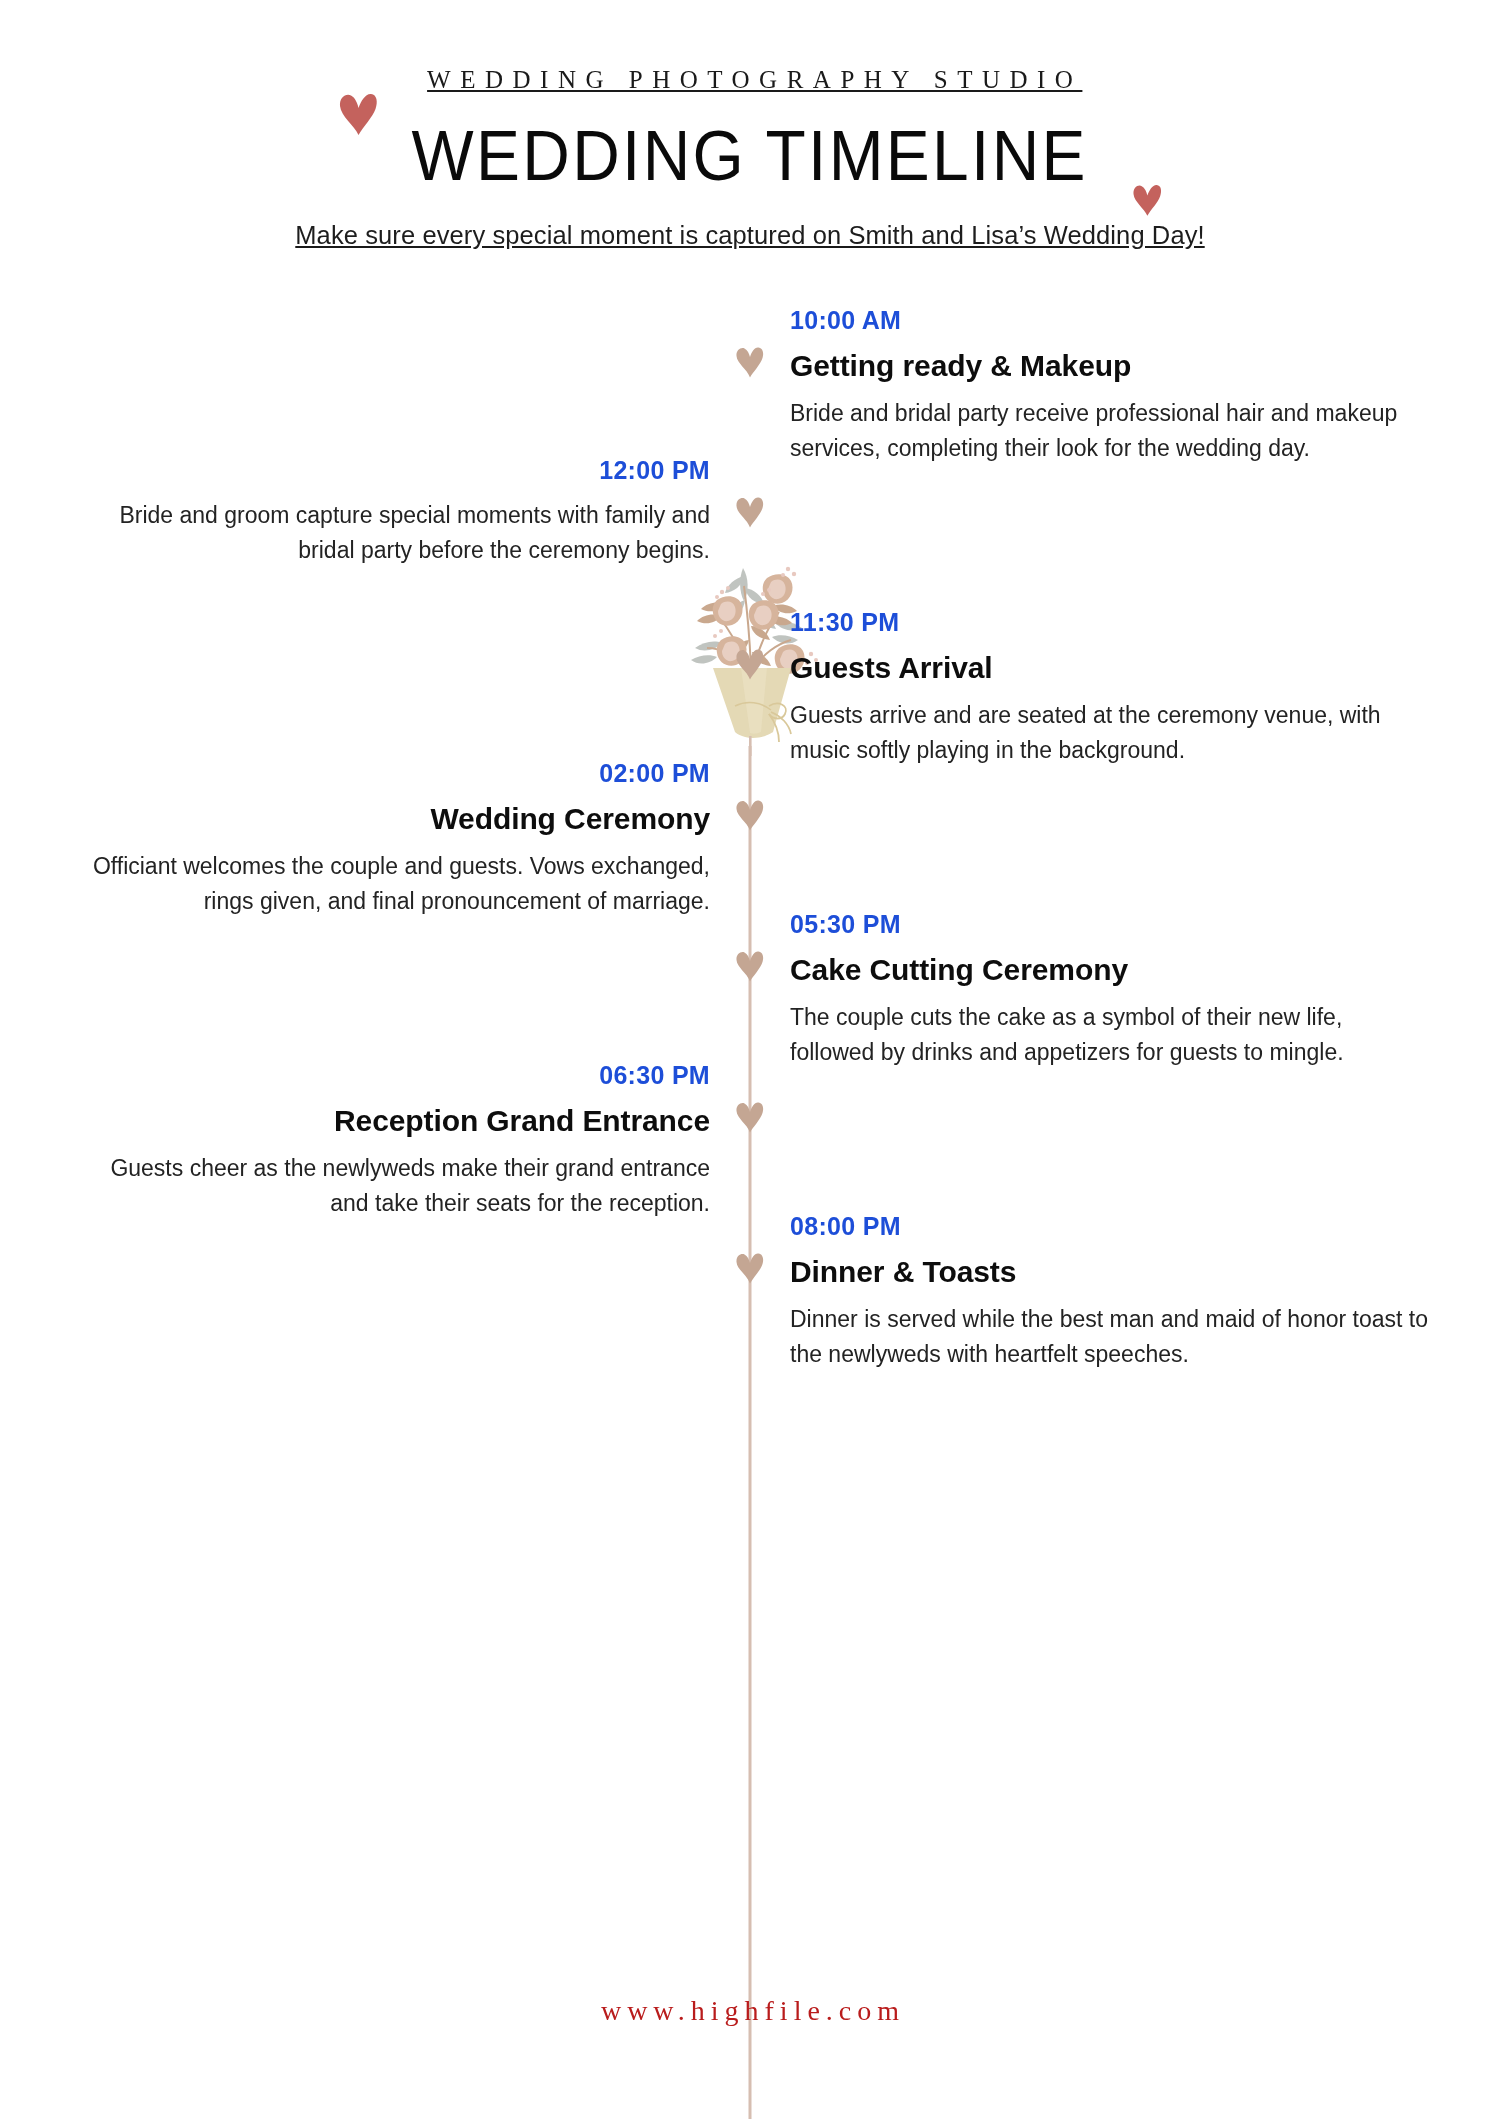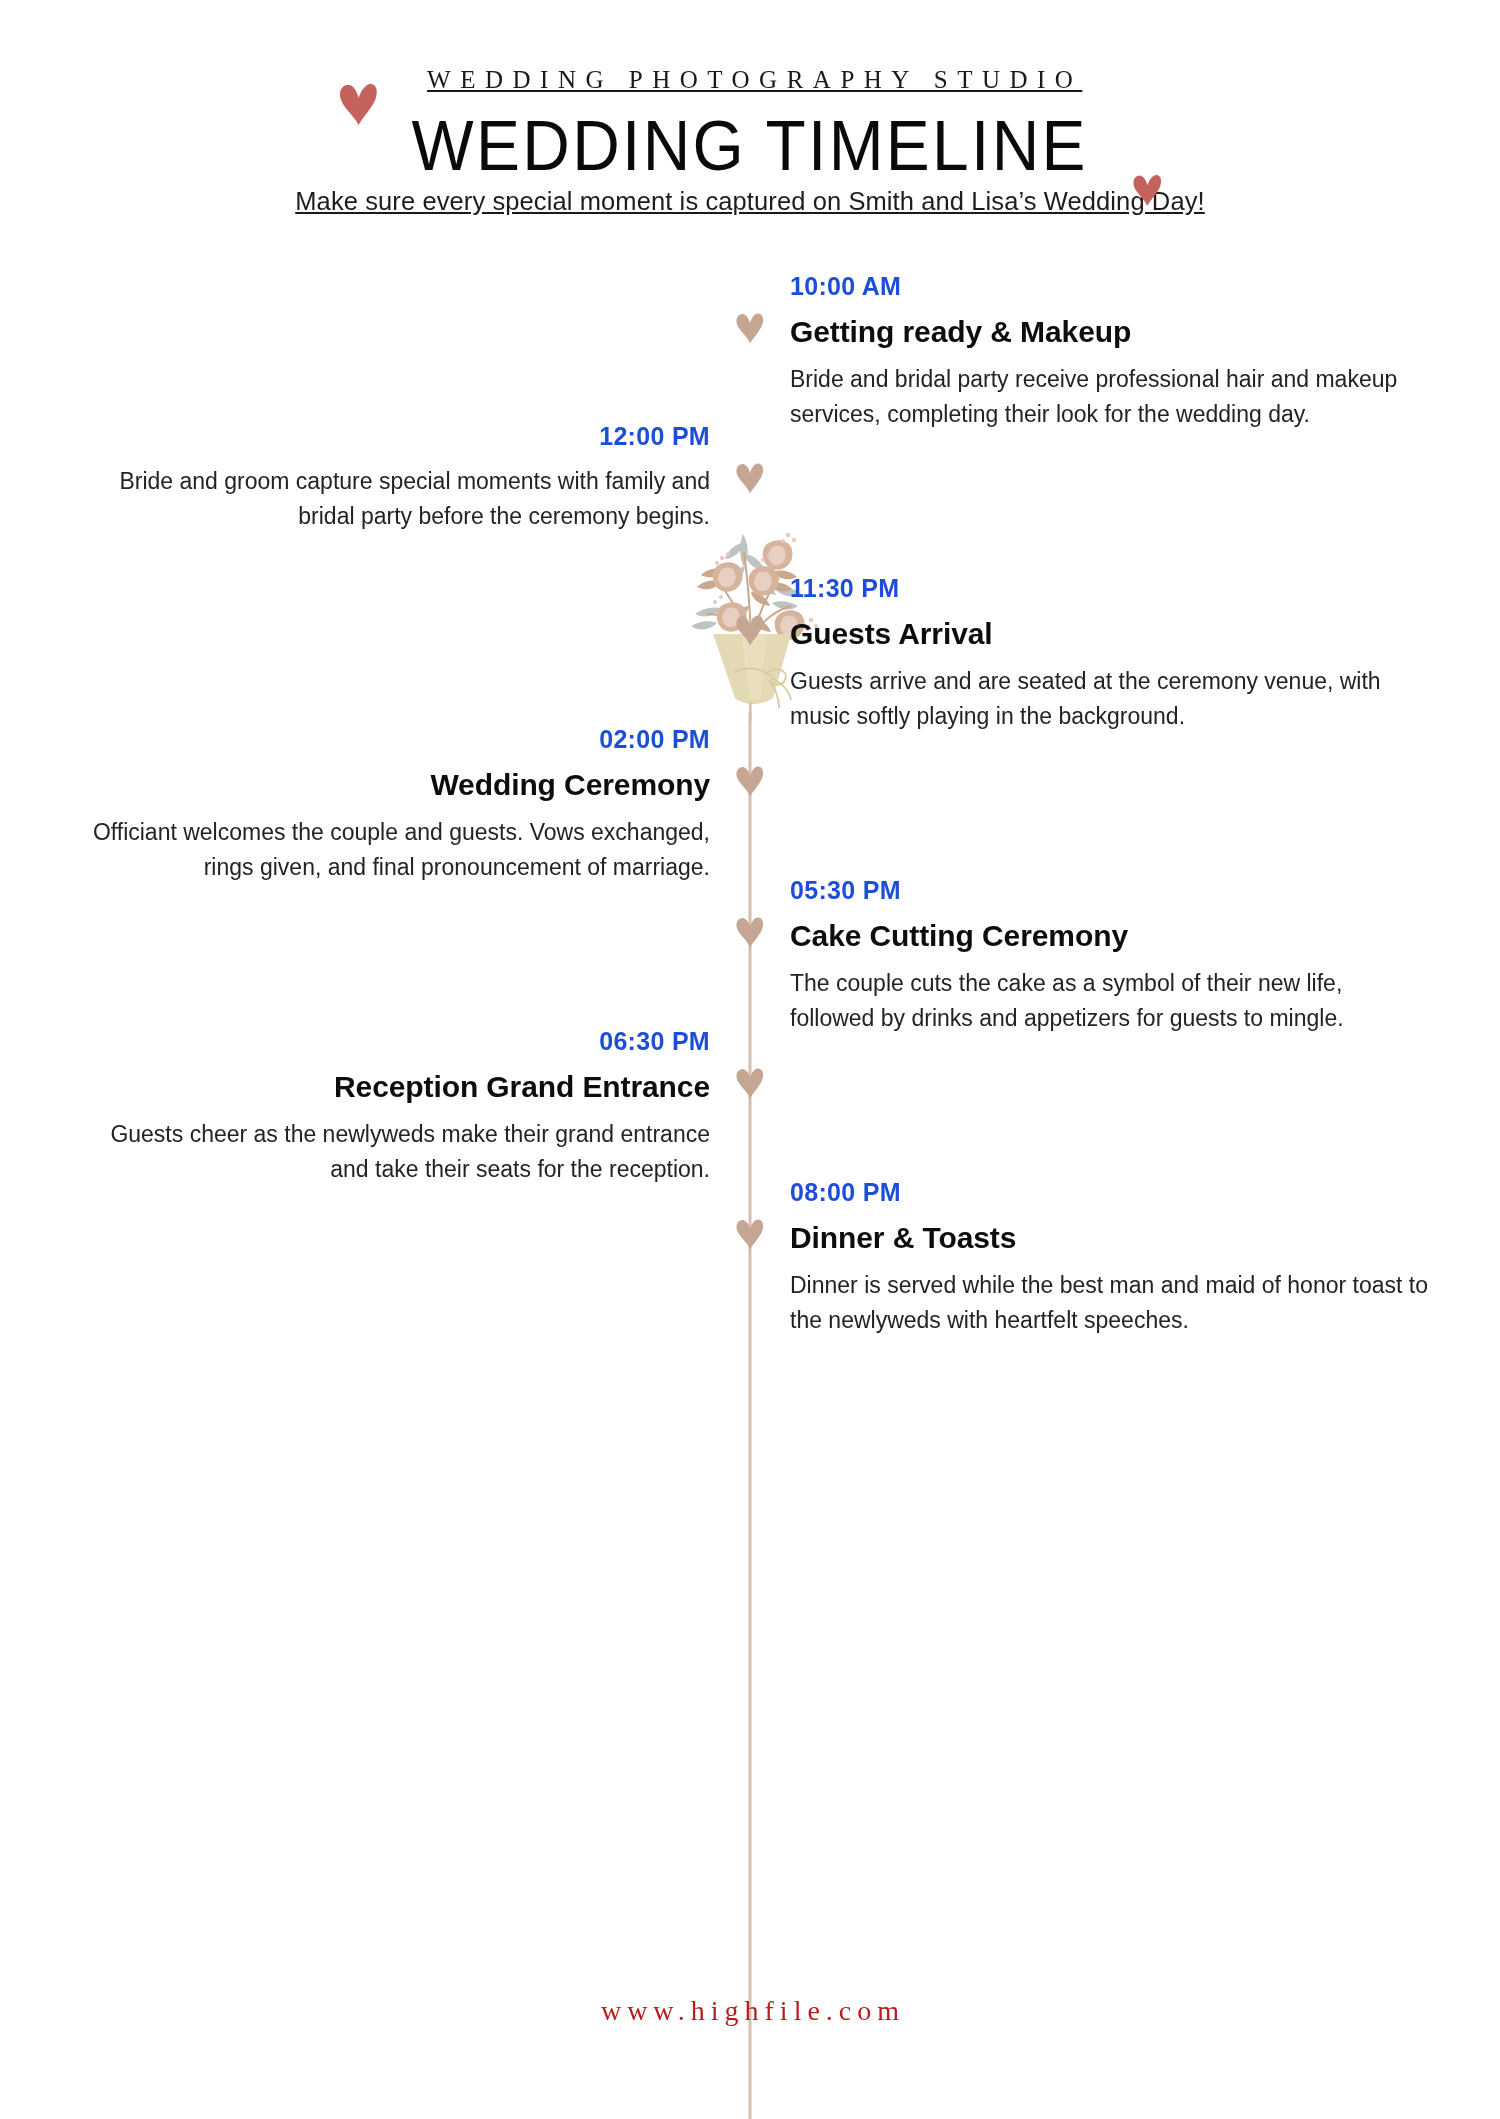--- a/index.html
+++ b/index.html
@@ -29,21 +29,21 @@
     font-size: 25px;
     letter-spacing: 9.5px;
     color: #1a1a1a;
     text-indent: 9.5px;
     font-weight: 400;
   }
 
   .title-row {
     position: relative;
     display: inline-block;
-    margin-top: 12px;
+    margin-top: 22px;
   }
 
   .main-title {
     font-family: "Liberation Sans", sans-serif;
     font-size: 70px;
     font-weight: 400;
     letter-spacing: 2.5px;
     color: #0a0a0a;
     line-height: 1.15;
     transform: scaleX(0.94);
@@ -63,20 +63,21 @@
     right: -52px;
     bottom: -20px;
     width: 30px;
     height: 34px;
   }
 
   .subtitle {
     font-size: 25.5px;
     font-weight: 400;
     color: #1d1d1d;
+    margin-top: 24px;
     letter-spacing: 0.1px;
   }
 
   
   .timeline {
     position: relative;
     width: 1500px;
     height: 1640px;
     margin-top: 6px;
   }

